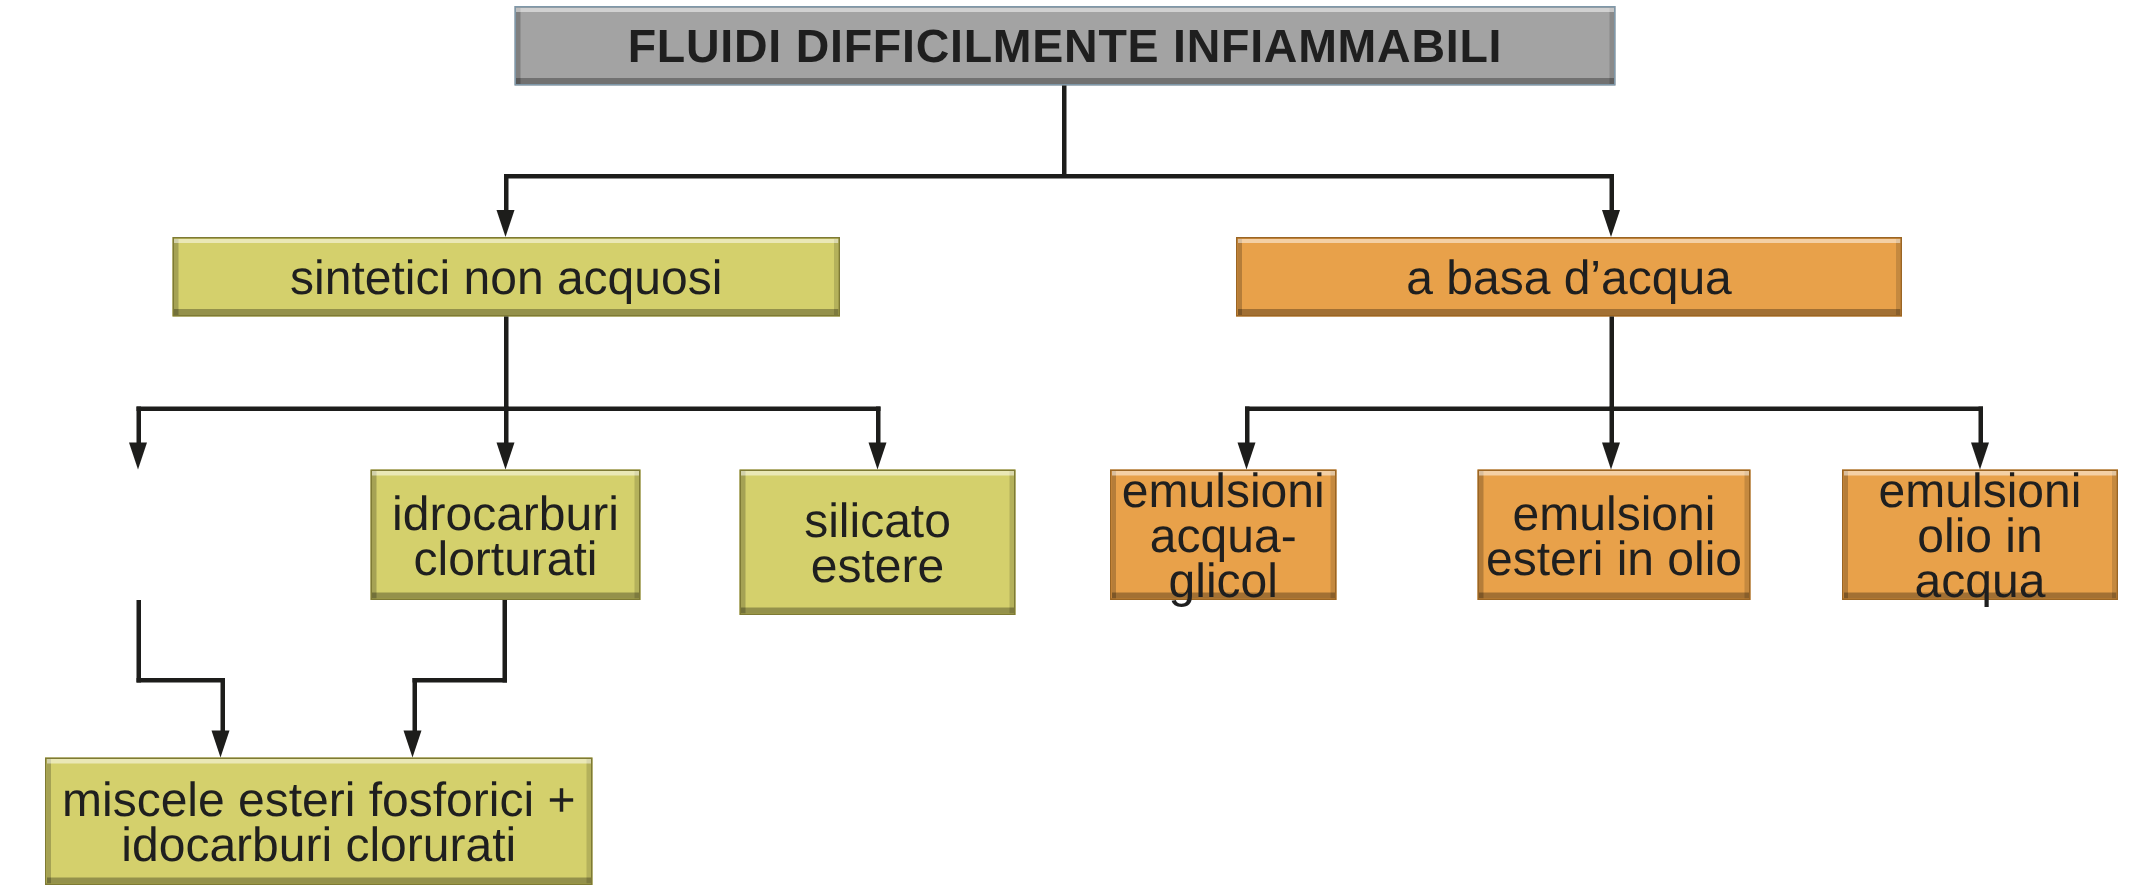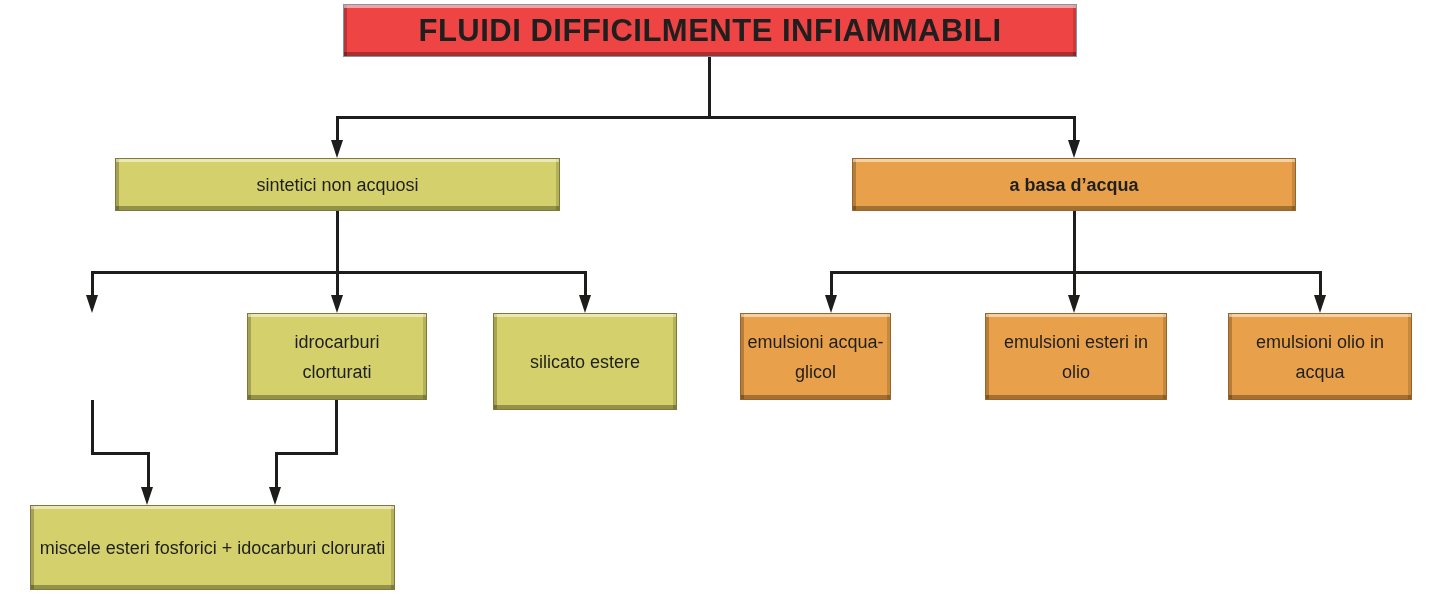--- a/index.html
+++ b/index.html
@@ -16,33 +16,33 @@
     color: #1f1f1f;
     overflow: hidden;
   }
   .box {
     position: absolute;
     box-sizing: border-box;
     display: flex;
     align-items: center;
     justify-content: center;
     text-align: center;
-    font-size: 18px;
+    font-size: 32px;
     line-height: 30px;
     color: #1f1f1f;
   }
   .bevel {
     box-shadow:
       inset 0 3px 0 rgba(255,255,255,0.5),
       inset 3px 0 0 rgba(0,0,0,0.22),
       inset -3px 0 0 rgba(0,0,0,0.15),
       inset 0 -4px 0 rgba(0,0,0,0.3);
   }
   .blue {
-    background: #ef4444;
+    background: #a3a3a3;
     border: 1px solid #7f98a9;
   }
   .yellow {
     background: #d4d06c;
     border: 1px solid #7e7a35;
   }
   .orange {
     background: #e8a14a;
     border: 1px solid #9a6524;
   }
@@ -66,21 +66,21 @@
 </style>
 </head>
 <body>
 
 <div class="stage">
 
   <div class="box blue bevel root-box" style="left:343px; top:4px; width:734px; height:53px;">FLUIDI DIFFICILMENTE INFIAMMABILI</div>
 
   <div class="box yellow bevel" style="left:115px; top:158px; width:445px; height:53px;">sintetici non acquosi</div>
 
-  <div class="box orange bevel" style="left:852px; top:158px; width:444px; height:53px;font-weight:bold;">a basa d’acqua</div>
+  <div class="box orange bevel" style="left:824px; top:158px; width:444px; height:53px;">a basa d’acqua</div>
 
 
   <div class="box yellow bevel" style="left:247px; top:313px; width:180px; height:87px; padding:16px 10px;">idrocarburi clorturati</div>
 
   <div class="box yellow bevel" style="left:493px; top:313px; width:184px; height:97px; padding:0 24px;">silicato estere</div>
 
   <div class="box orange bevel" style="left:740px; top:313px; width:151px; height:87px; padding:0 6px;">emulsioni acqua-glicol</div>
 
   <div class="box orange bevel" style="left:985px; top:313px; width:182px; height:87px; padding:0 4px;">emulsioni esteri in olio</div>
 

